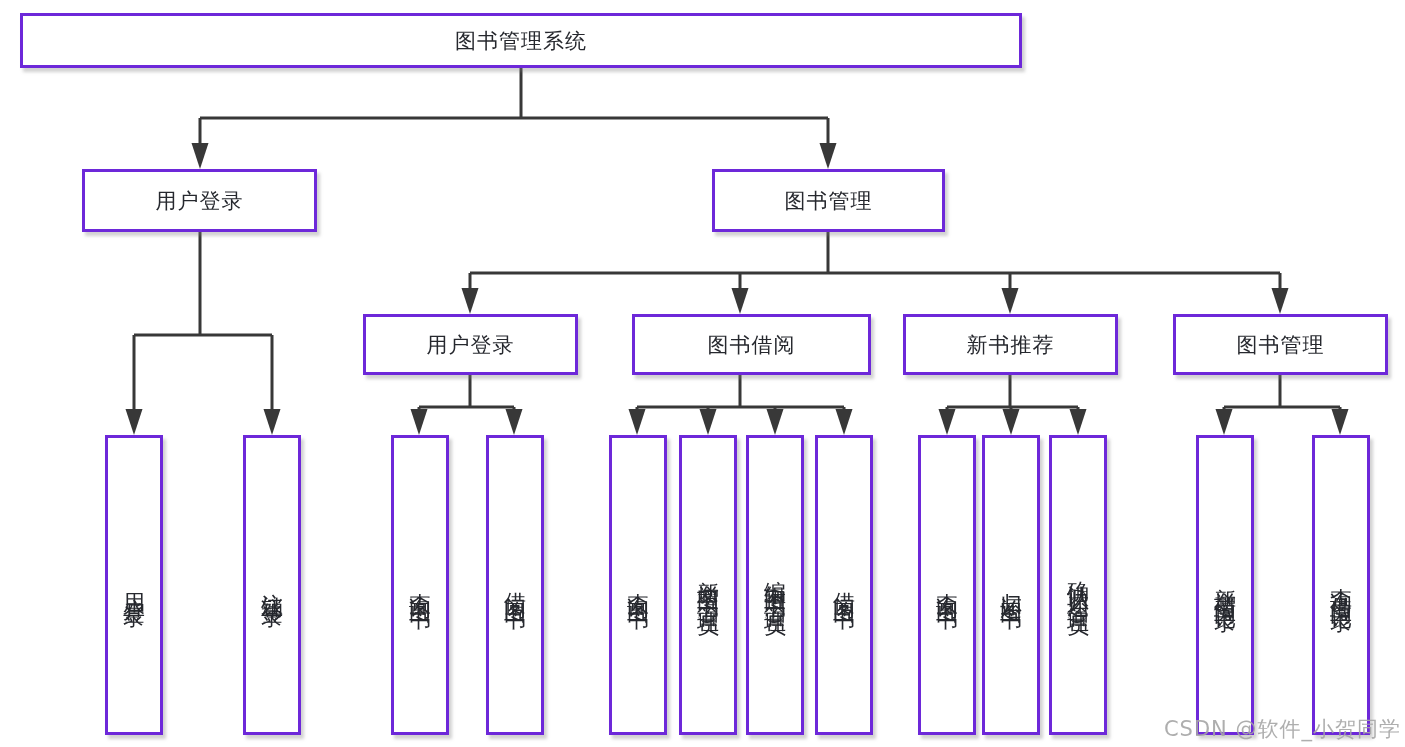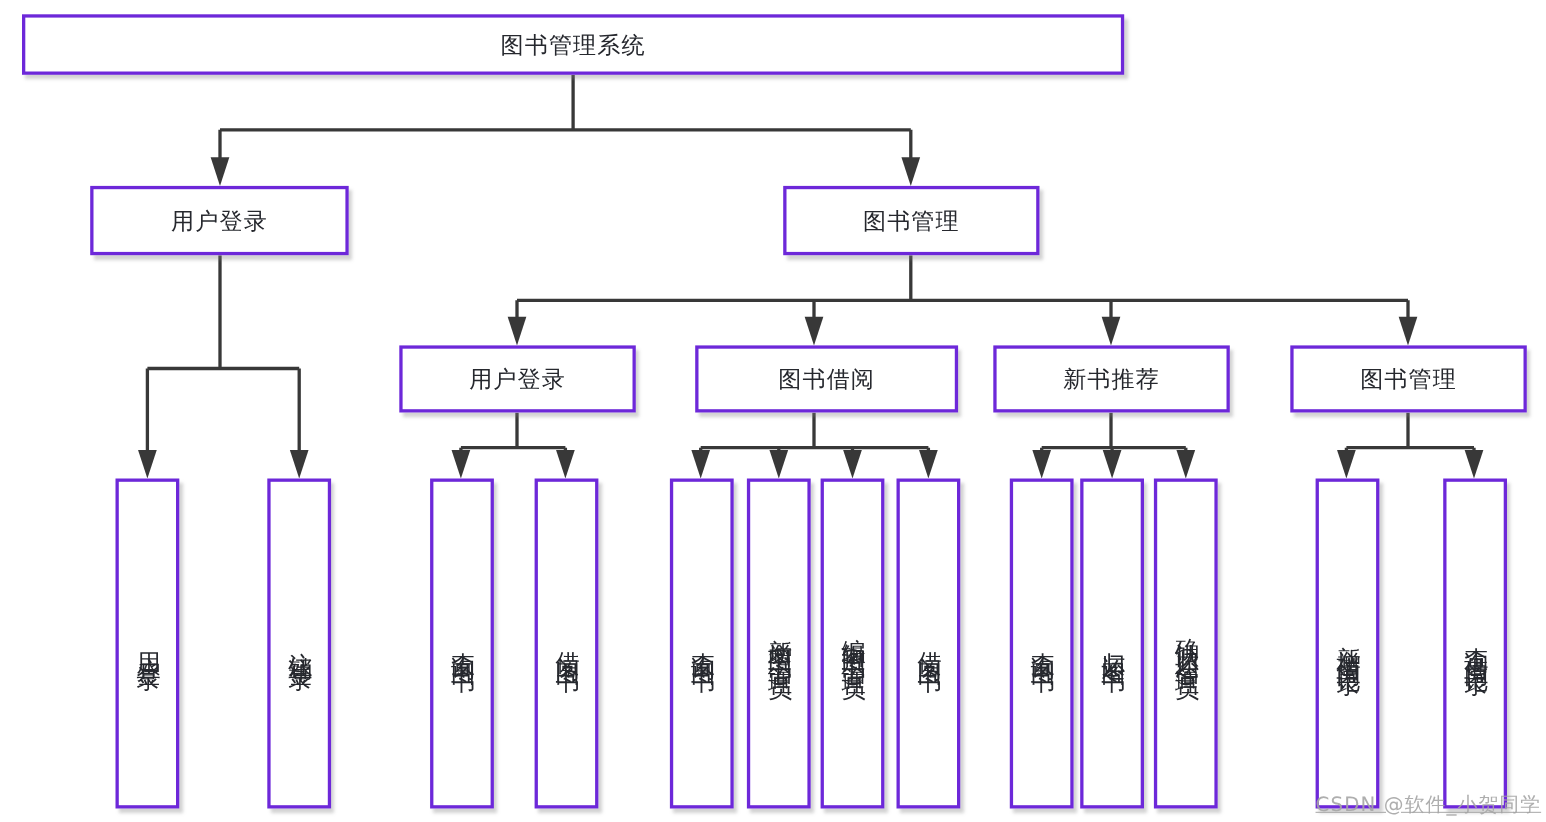--- a/index.html
+++ b/index.html
@@ -43,26 +43,25 @@
     writing-mode: vertical-rl;
     text-orientation: mixed;
     font-size: 22px;
     letter-spacing: 5px;
     line-height: 1.1;
   }
   .watermark {
     position: absolute;
     right: 4px;
     bottom: 4px;
-    font-size: 18px;
+    font-size: 21px;
     color: rgba(165,165,165,0.9);
     letter-spacing: 1px;
     white-space: nowrap;
     z-index: 5;
-    text-decoration: underline;
   }
 </style>
 </head>
 <body>
 
 <div class="canvas">
 
   <svg class="connector-layer" viewBox="0 0 1405 747" xmlns="http://www.w3.org/2000/svg" aria-hidden="true">
     <g stroke="#383838" stroke-width="3" fill="none">
 

